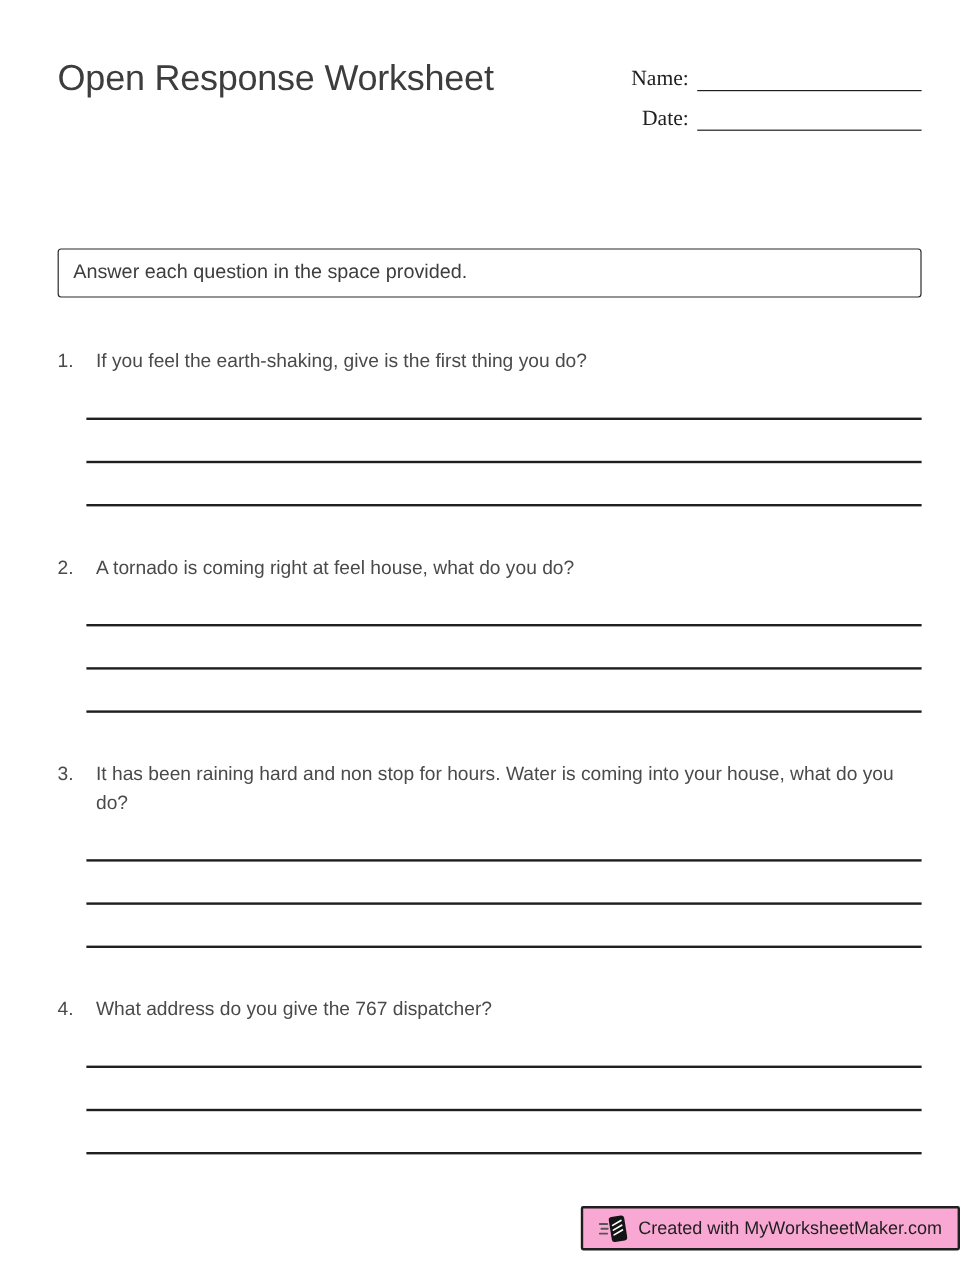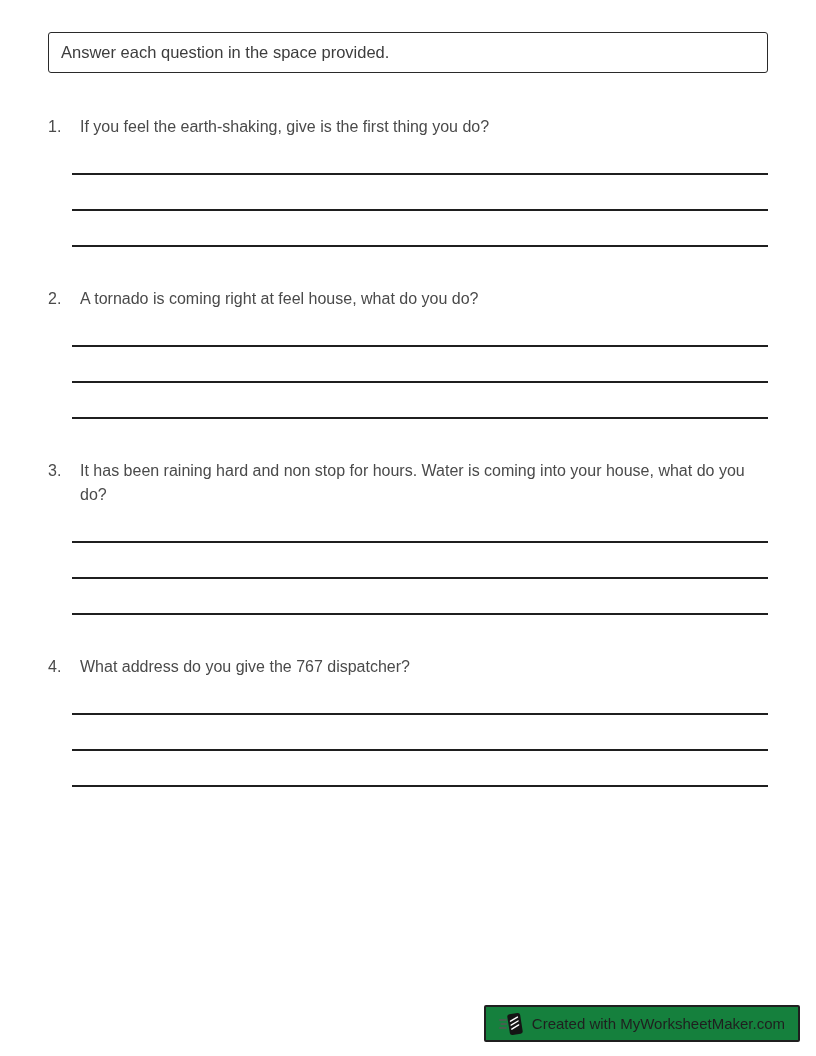--- a/index.html
+++ b/index.html
@@ -46,21 +46,21 @@
   }
   .field-line {
     flex: 1;
     margin-left: 7px;
     border-bottom: 1.5px solid #1f1f1f;
     height: 22px;
   }
 
   
   .instruction-box {
-    margin-top: 32px;
+    margin-top: 89px;
     border: 1.5px solid #2a2a2a;
     border-radius: 3px;
     padding: 8px 12px 9px 12px;
     font-size: 16.5px;
     color: #3d3d3d;
     line-height: 22px;
   }
 
   
   .question { margin-top: 40px; }
@@ -84,32 +84,45 @@
     position: absolute;
     right: 16px;
     bottom: 14px;
     height: 37px;
     display: flex;
     align-items: center;
     gap: 9px;
     padding: 0 13px;
     border: 2px solid #1f1f1f;
     border-radius: 2px;
-    background: #15803d;
+    background: #f9a8d4;
     font-size: 15px;
     color: #1f1f1f;
   }
   .logo-icon { display: block; }
 </style>
 </head>
 <body>
 
 <div class="page">
   <div class="content">
 
+    <div class="header">
+      <h1 class="page-title">Open Response Worksheet</h1>
+      <div class="fields">
+        <div class="field-row">
+          <span class="field-label">Name:</span>
+          <span class="field-line"></span>
+        </div>
+        <div class="field-row">
+          <span class="field-label">Date:</span>
+          <span class="field-line"></span>
+        </div>
+      </div>
+    </div>
 
     <div class="instruction-box">
       <span>Answer each question in the space provided.</span>
     </div>
 
     <div class="questions">
 
       <div class="question">
         <div class="q-row">
           <span class="q-num">1.</span>

